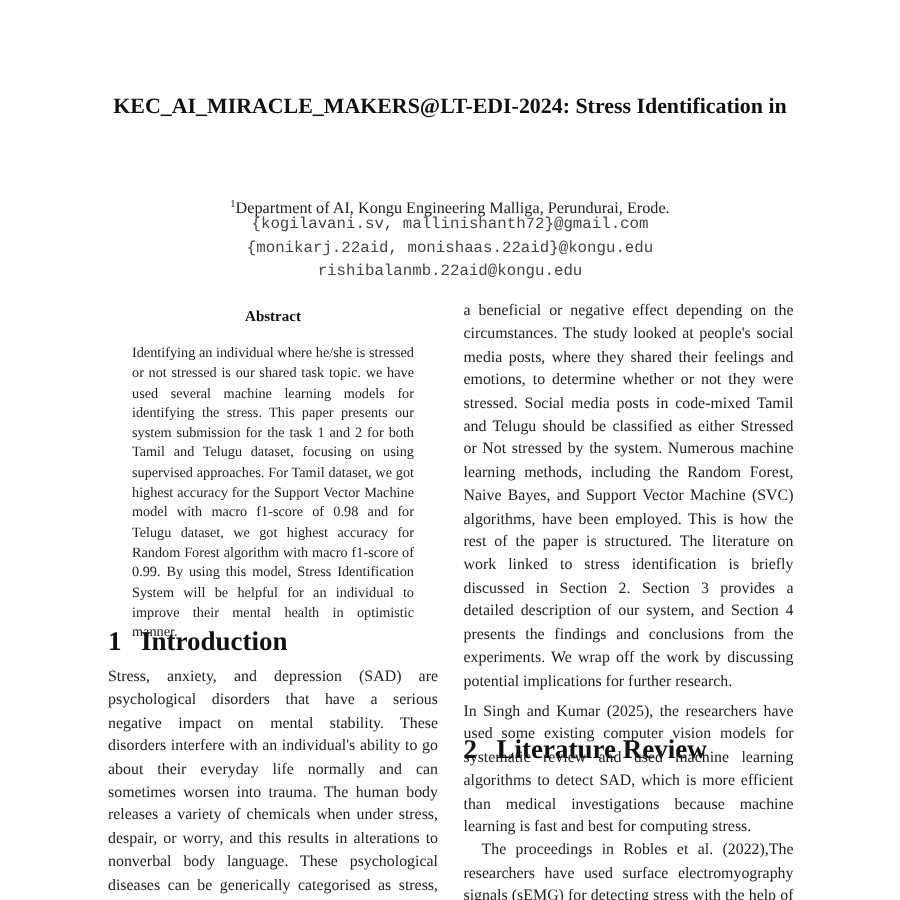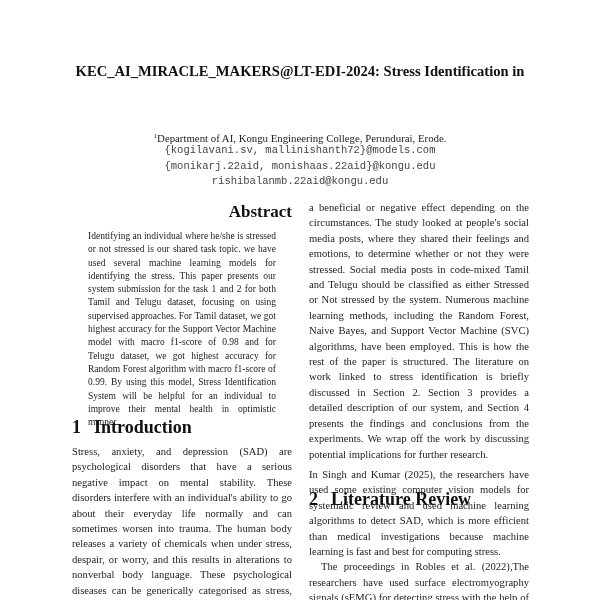--- a/index.html
+++ b/index.html
@@ -67,23 +67,23 @@
       font-family: "Liberation Mono", "DejaVu Sans Mono", monospace;
       font-size: 10.5px;
       line-height: 15.5px;
       color: #444;
     }
     .emails div { white-space: nowrap; }
     .abstract-heading {
       position: absolute;
       left: 72px; top: 205px;
       width: 220px;
-      text-align: right;
+      text-align: center;
       font-weight: bold;
-      font-size: 17px;
+      font-size: 10px;
       line-height: 14px;
       color: #111;
     }
     .abstract-body {
       position: absolute;
       left: 88px; top: 230px;
       width: 188px;
       font-size: 9.5px;
       line-height: 13.3px;
       text-align: justify;
@@ -117,25 +117,25 @@
 <body>
 
 <div class="page">
 
   <div class="title">
     <div>KEC_AI_MIRACLE_MAKERS@LT-EDI-2024: Stress Identification in</div>
   </div>
 
 
   <div class="affil">
-    <sup>1</sup><span>Department of AI, Kongu Engineering College, Perundurai, Erode.</span>
+    <sup>1</sup><span>Department of AI, Kongu Engineering Malliga, Perundurai, Erode.</span>
   </div>
 
   <div class="emails">
-    <div>{kogilavani.sv, mallinishanth72}@models.com</div>
+    <div>{kogilavani.sv, mallinishanth72}@gmail.com</div>
     <div>{monikarj.22aid, monishaas.22aid}@kongu.edu</div>
     <div>rishibalanmb.22aid@kongu.edu</div>
   </div>
 
   <div class="abstract-heading">Abstract</div>
   <div class="abstract-body">Identifying an individual where he/she is stressed or not stressed is our shared task topic. we have used several machine learning models for identifying the stress. This paper presents our system submission for the task 1 and 2 for both Tamil and Telugu dataset, focusing on using supervised approaches. For Tamil dataset, we got highest accuracy for the Support Vector Machine model with macro f1-score of 0.98 and for Telugu dataset, we got highest accuracy for Random Forest algorithm with macro f1-score of 0.99. By using this model, Stress Identification System will be helpful for an individual to improve their mental health in optimistic manner.</div>
 
   <div class="section-heading" style="left:72px; top:420px;">
     <span class="num">1</span><span>Introduction</span>
   </div>

